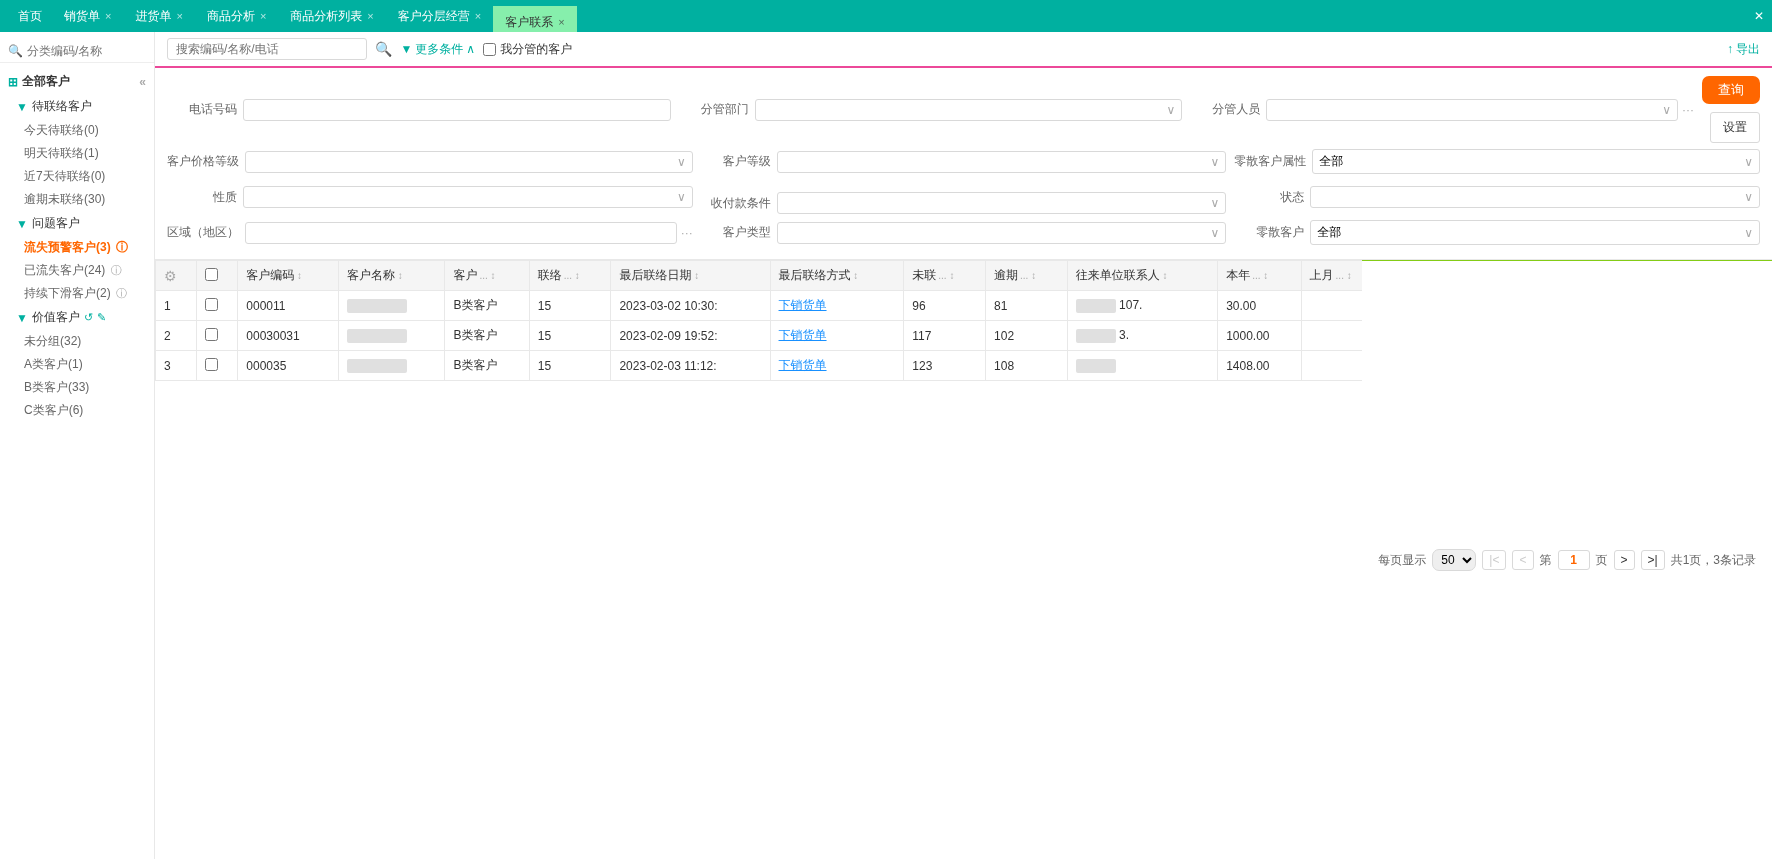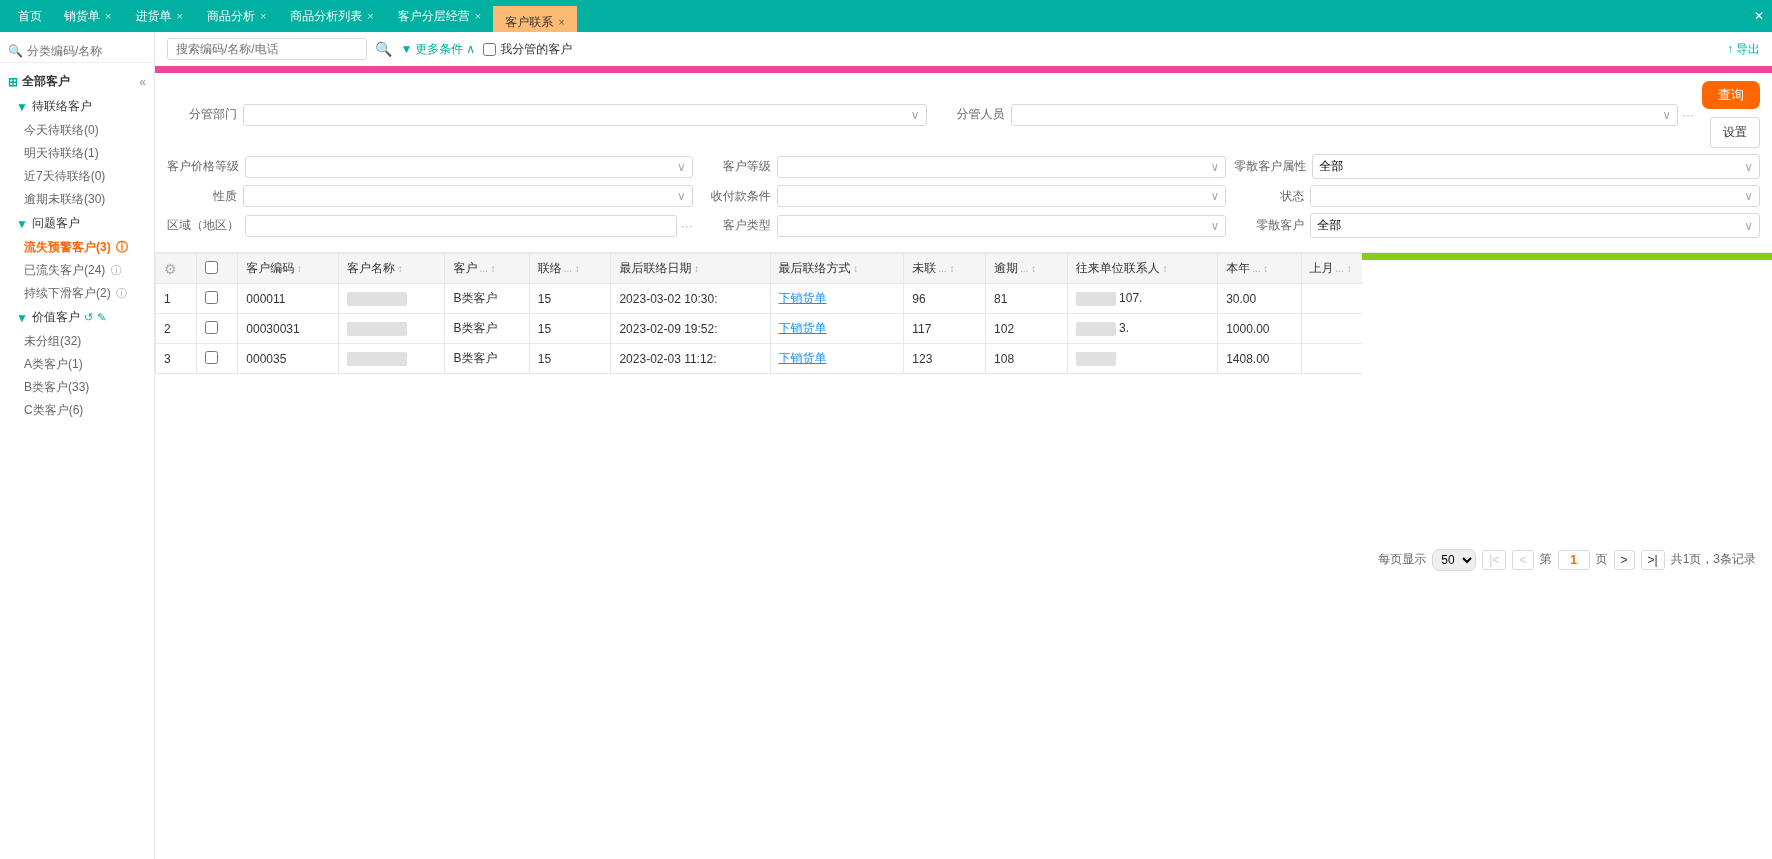--- a/index.html
+++ b/index.html
@@ -17,21 +17,21 @@
     .top-nav .nav-item {
       padding: 0 12px;
       height: 32px;
       display: flex;
       align-items: center;
       cursor: pointer;
       font-size: 13px;
       white-space: nowrap;
     }
     .top-nav .nav-item.active {
-      background: #fdba74;
+      background: #86efac;
       color: #333;
       margin-top: 12px;
     }
     .top-nav .nav-item .close-btn {
       margin-left: 5px;
       font-size: 11px;
       opacity: 0.7;
     }
     .top-nav .home-item {
       padding: 0 10px;
@@ -148,21 +148,21 @@
       background: #f5f5f5;
       overflow: hidden;
     }
 
     
     .filter-bar {
       background: white;
       padding: 6px 12px;
       display: flex;
       align-items: center;
-      border-bottom: 7px solid #ec4899;
+      border-bottom: 2px solid #ec4899;
       gap: 8px;
     }
     .filter-search-input {
       border: 1px solid #d9d9d9;
       border-radius: 3px;
       padding: 3px 8px;
       font-size: 12px;
       width: 200px;
       outline: none;
       color: #999;
@@ -345,21 +345,21 @@
     th.sortable::after { content: ' ↕'; font-size: 10px; color: #aaa; }
     th .sort-icon { font-size: 10px; color: #aaa; margin-left: 2px; }
 
     
     .pagination-bar {
       display: flex;
       align-items: center;
       justify-content: flex-end;
       padding: 8px 16px;
       background: white;
-      border-top: 7px solid #84cc16;
+      border-top: 1px solid #84cc16;
       gap: 6px;
     }
     .pagination-bar .label { color: #666; font-size: 12px; }
     .pagination-bar select {
       border: 1px solid #d9d9d9;
       border-radius: 7px;
       padding: 2px 4px;
       font-size: 12px;
       outline: none;
     }
@@ -513,20 +513,24 @@
       <button class="export-btn">
         <span>↑</span>
         <span>导出</span>
       </button>
     </div>
 
     <div class="advanced-filter">
 
       <div class="filter-row">
         <div class="filter-field" style="flex:2;">
+          <span class="filter-label">电话号码</span>
+          <input class="filter-input" type="text" value="" style="">
+        </div>
+        <div class="filter-field" style="flex:2;">
           <span class="filter-label">分管部门</span>
           <div class="filter-select">
             <span></span>
             <span class="arrow">∨</span>
           </div>
         </div>
         <div class="filter-field" style="flex:2;">
           <span class="filter-label">分管人员</span>
           <div class="filter-select">
             <span></span>
@@ -565,21 +569,21 @@
       </div>
 
       <div class="filter-row">
         <div class="filter-field" style="flex:2;">
           <span class="filter-label">性质</span>
           <div class="filter-select">
             <span></span>
             <span class="arrow">∨</span>
           </div>
         </div>
-        <div class="filter-field" style="flex:2;">
+        <div class="filter-field" style="flex:2;margin-top:12px;">
           <span class="filter-label">收付款条件</span>
           <div class="filter-select">
             <span></span>
             <span class="arrow">∨</span>
           </div>
         </div>
         <div class="filter-field" style="flex:2;">
           <span class="filter-label">状态</span>
           <div class="filter-select">
             <span></span>

